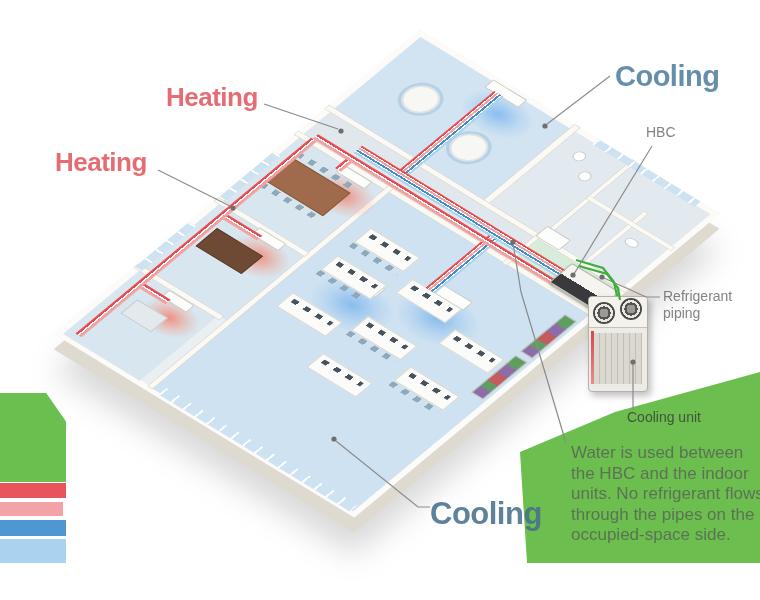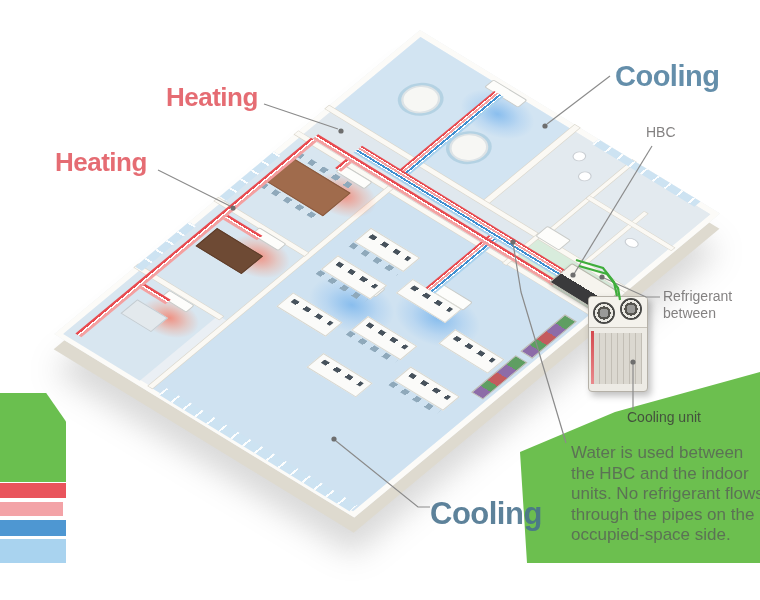--- a/index.html
+++ b/index.html
@@ -211,21 +211,21 @@
       <polyline points="579,266 607,274 618,288 620,300"></polyline>
     </g>
   </svg>
 
   <div class="callout" style="left: 166px; top: 82px; font-size: 26px; color: rgb(226, 88, 96);">Heating</div>
   <div class="callout" style="left: 55px; top: 147px; font-size: 26px; color: rgb(226, 88, 96);">Heating</div>
   <div class="callout" style="left: 615px; top: 60px; font-size: 29px; color: rgb(79, 127, 159);">Cooling</div>
   <div class="callout" style="left: 430px; top: 496px; font-size: 31px; color: rgb(71, 113, 141);">Cooling</div>
 
   <div class="gray-label" style="left: 646px; top: 124px; font-size: 14px; color: rgba(89, 87, 87, 0.75);">HBC</div>
-  <div class="gray-label" style="left: 663px; top: 288px; font-size: 14px; width: 92px; white-space: normal; line-height: 16.5px; color: rgba(89, 87, 87, 0.75);">Refrigerant between</div>
+  <div class="gray-label" style="left: 663px; top: 288px; font-size: 14px; width: 92px; white-space: normal; line-height: 16.5px; color: rgba(89, 87, 87, 0.75);">Refrigerant piping</div>
   <div class="gray-label" style="left: 627px; top: 409px; font-size: 14px; color: rgba(60, 62, 58, 0.85);">Cooling unit</div>
 
   <div class="note" style="color: rgba(88, 95, 86, 0.8);">
     <div>Water is used between</div>
     <div>the HBC and the indoor</div>
     <div>units. No refrigerant flows</div>
     <div>through the pipes on the</div>
     <div>occupied-space side.</div>
   </div>
 

